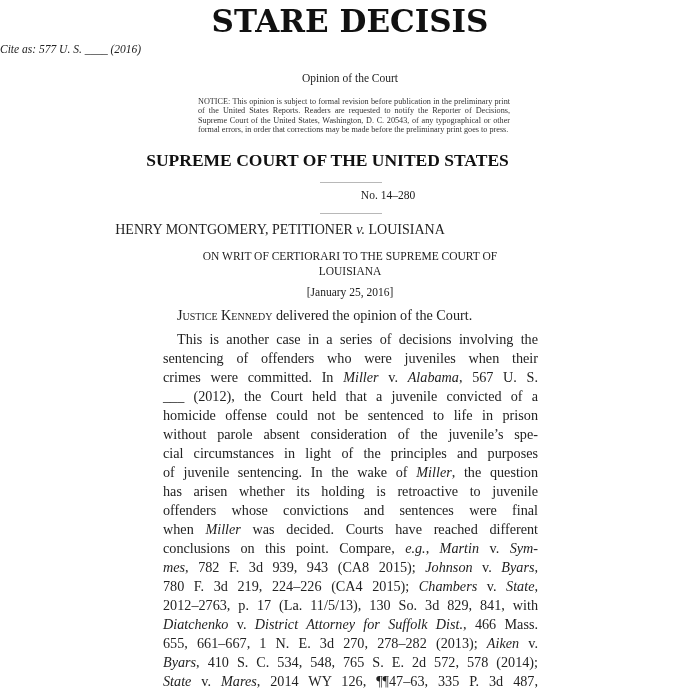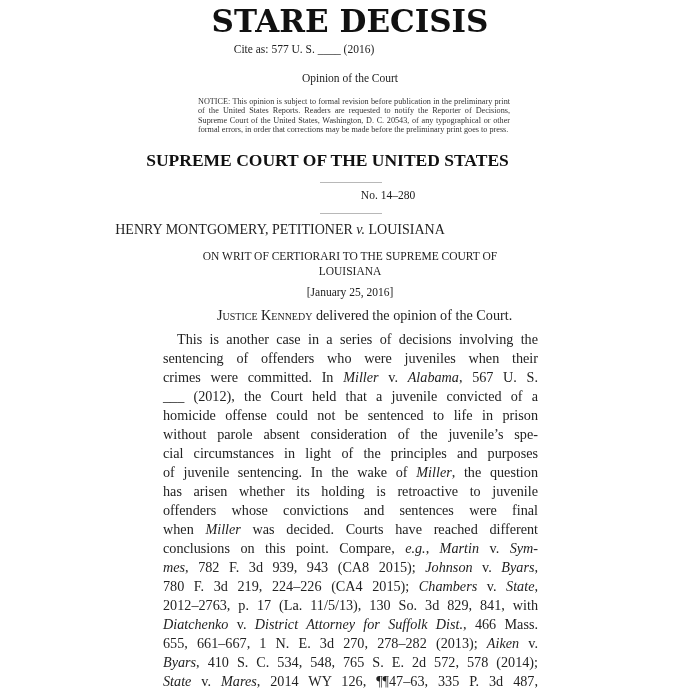--- a/index.html
+++ b/index.html
@@ -1,27 +1,27 @@
 <!DOCTYPE html>
 <html><head>
 <meta charset="utf-8">
 <style>
   html, body { margin:0; padding:0; background:#ffffff; }
   body { width:700px; height:700px; overflow:hidden; position:relative; color:#1a1a1a; font-family:"DejaVu Serif", "Liberation Serif", serif; }
   .banner { position:absolute; top:2px; left:0; width:700px; text-align:center; font-family:"DejaVu Serif", serif; font-weight:bold; font-size:31px; letter-spacing:0px; color:#111; transform:scaleY(1.05); }
-  .cite { position:absolute; top:43px; left:0; width:608px; text-align:center; font-size:11.5px; font-family:"Liberation Serif", serif; color:#222; }
+  .cite { position:absolute; top:43px; left:0; width:608px; font-size:11.5px; font-family:"Liberation Serif", serif; color:#222;font-style:italic; }
   .opinion-label { position:absolute; top:72px; left:0; width:700px; text-align:center; font-size:11.5px; font-family:"Liberation Serif", serif; color:#222; }
   .notice { position:absolute; top:97px; left:198px; width:312px; font-size:8.2px; line-height:9.4px; text-align:justify; font-family:"Liberation Serif", serif; color:#333; }
   .court { position:absolute; top:150px; left:0; width:655px; text-align:center; font-weight:bold; font-size:17.5px; font-family:"Liberation Serif", serif; color:#111; }
   .rule { position:absolute; left:320px; width:62px; height:1px; background:#b8b8b8; }
   .docket { position:absolute; top:189px; left:0; width:700px; text-align:center; font-size:11.5px; font-family:"Liberation Serif", serif;padding-left:38px; }
   .parties { position:absolute; top:222px; left:0; width:560px; text-align:center; font-size:14px; font-family:"Liberation Serif", serif; color:#222; }
   .writ { position:absolute; top:249px; left:190px; width:320px; text-align:center; font-size:11.5px; line-height:15px; font-family:"Liberation Serif", serif; color:#222; }
   .date { position:absolute; top:286px; left:0; width:700px; text-align:center; font-size:11.5px; font-family:"Liberation Serif", serif; }
-  .delivered { position:absolute; top:307px; left:177px; font-size:14.2px; font-family:"Liberation Serif", serif; color:#222;margin-left:40px; }
+  .delivered { position:absolute; top:307px; left:177px; font-size:14.2px; font-family:"Liberation Serif", serif; color:#222; }
   .sc { font-variant:small-caps; }
   .body-text { position:absolute; top:330px; left:163px; width:375px; font-size:14.2px; line-height:19px; text-align:justify; font-family:"Liberation Serif", serif; color:#222; }
   .line { display:block; text-align:justify; text-align-last:justify; white-space:nowrap; }
   .line.first { text-indent:14px; }
   i { font-style:italic; }
 </style>
 </head>
 <body>
 
 <div class="banner">STARE DECISIS</div>

